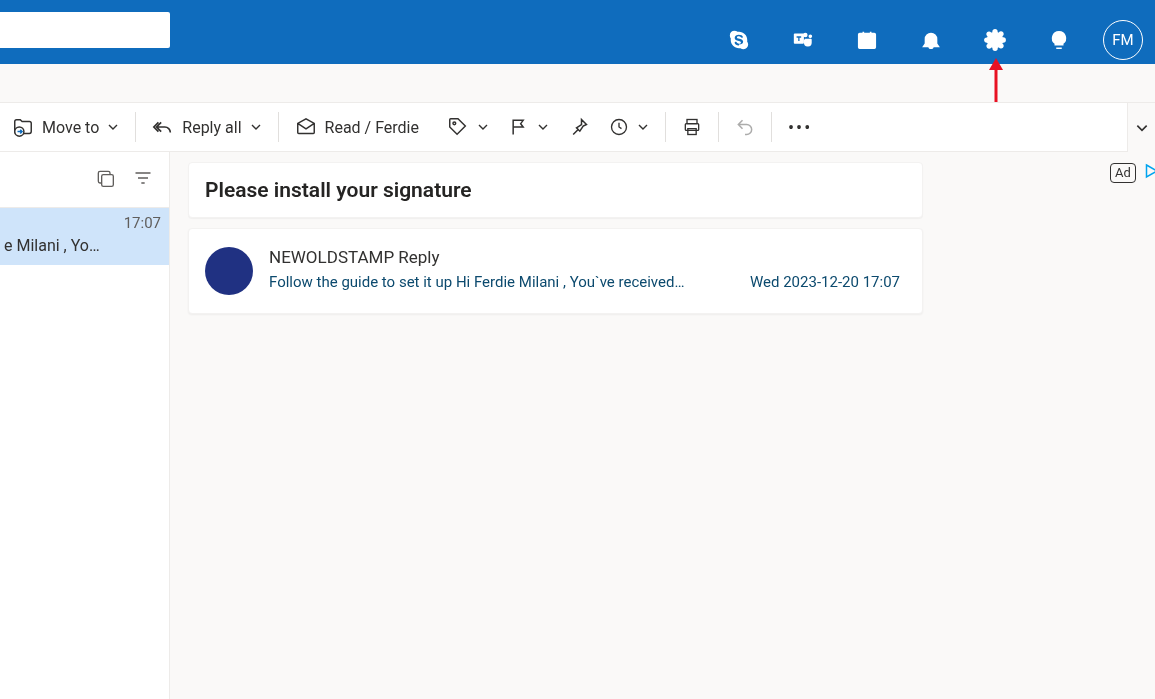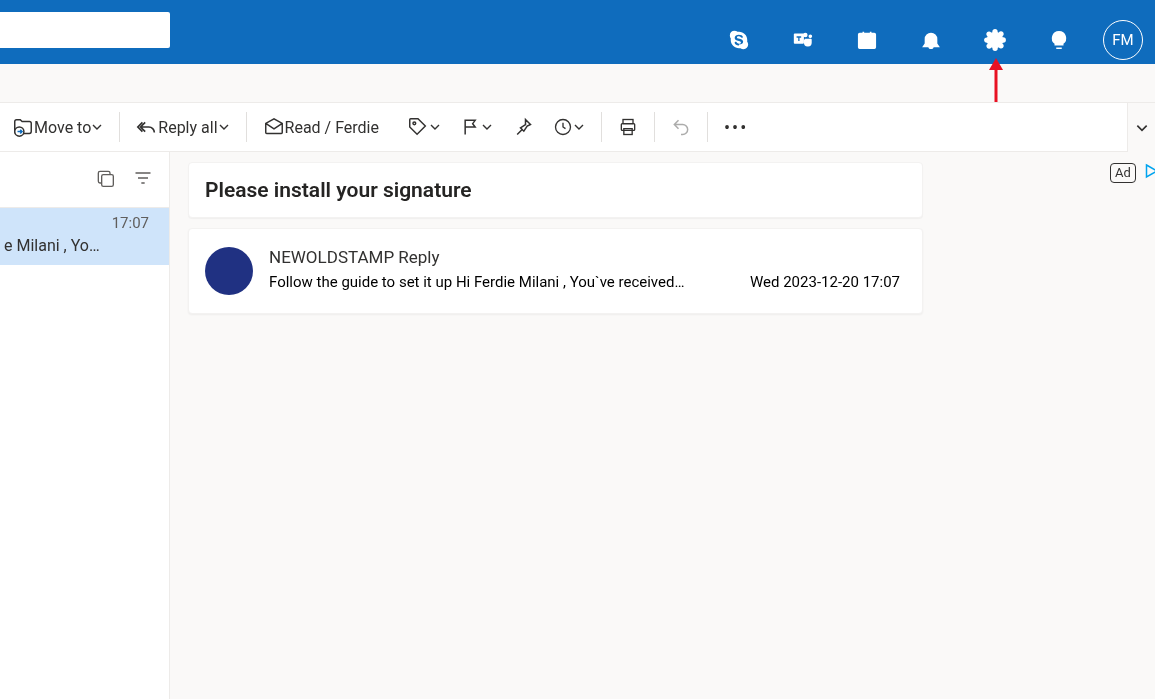--- a/index.html
+++ b/index.html
@@ -76,20 +76,21 @@
       align-items: center;
       position: relative;
     }
     .t-btn {
       display: flex; align-items: center;
       height: 48px;
       padding: 0 10px;
       font-size: 16px;
       color: #323130;
       cursor: pointer;
+      gap: 8px;
     }
     .t-sep {
       width: 1px; height: 30px; background: #e1dfdd;
       margin: 0 6px;
     }
     .chev { display:inline-block; }
     .chev svg { width: 12px; height: 12px; }
     .toolbar-wrap svg { stroke: currentColor; }
     .expand-btn {
       position: absolute;
@@ -119,21 +120,21 @@
       display: flex;
       align-items: center;
       justify-content: flex-end;
       gap: 18px;
       padding-right: 16px;
       border-bottom: 1px solid #edebe9;
     }
     .left-tools svg { width: 20px; height: 20px; }
     .msg-item {
       background: #cfe4fa;
-      padding: 6px 20px 10px 4px;
+      padding: 6px 8px 10px 4px;
       font-size: 16px;
       color: #323130;
       text-align: right;
     }
     .msg-item .time { font-size: 15px; color: #605e5c; margin-bottom:4px;}
     .msg-item .preview { white-space: nowrap; overflow: hidden; text-overflow: clip; text-align:left;}
 
     .main {
       flex: 1;
       background: #faf9f8;
@@ -179,21 +180,21 @@
       box-shadow: 0 1px 2px rgba(0,0,0,.05);
     }
     .sender-avatar {
       width: 48px; height: 48px;
       border-radius: 50%;
       background: #203182;
       flex-shrink: 0;
     }
     .msg-texts { flex: 1; }
     .sender { font-size: 17px; color: #323130; margin-bottom:6px;}
-    .snip-row { display: flex; justify-content: space-between; font-size:15px; color:#000000;}
+    .snip-row { display: flex; justify-content: space-between; font-size:15px; color:#0c4a6e;}
   </style>
 </head>
 <body>
 
 <div class="header">
   <div class="search-box"></div>
 
   <div class="header-icons">
     <div class="header-icon-btn">
       <svg viewBox="0 0 24 24">

